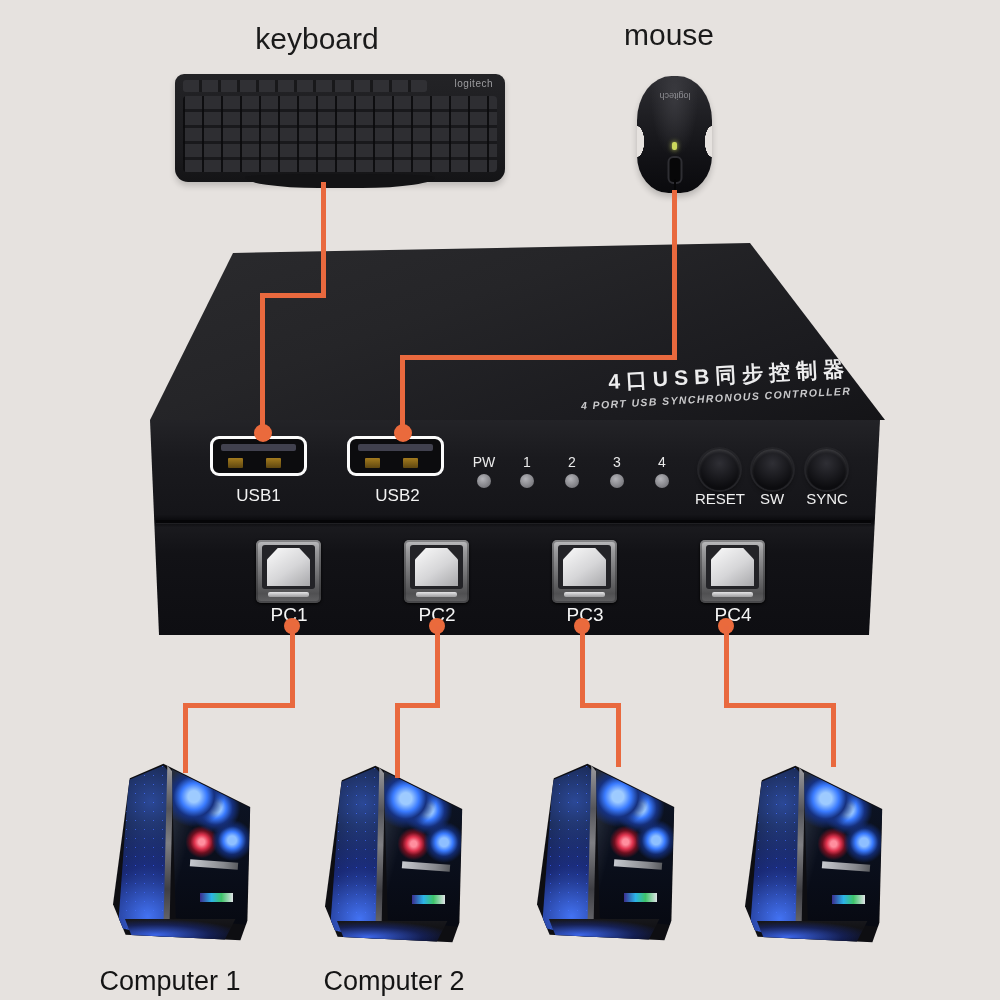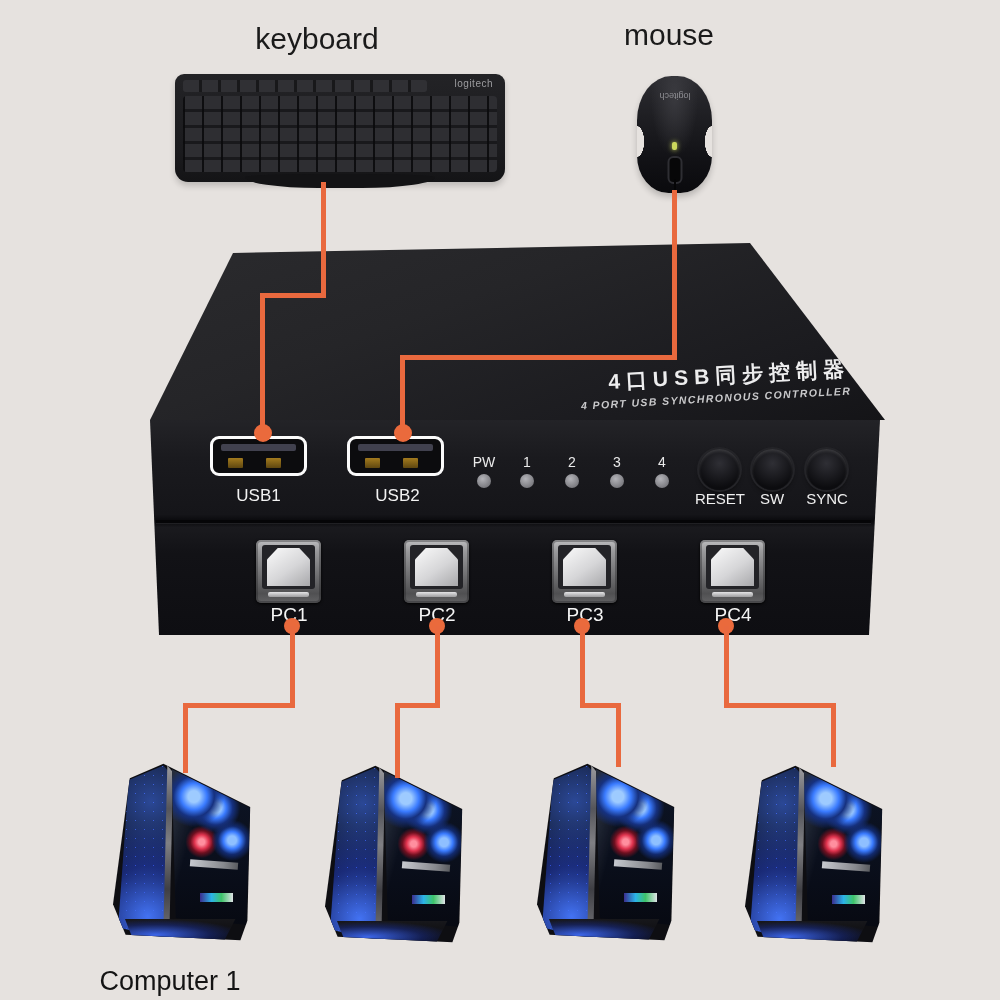--- a/index.html
+++ b/index.html
@@ -305,14 +305,15 @@
   <div class="tower t4">
     <div class="mesh"></div>
     <div class="trim"></div>
     <div class="glass"></div>
     <div class="gpu"></div>
     <div class="sticker"></div>
     <div class="tbase"></div>
   </div>
 
   <div class="comp-label cl1">Computer 1</div>
+  <div class="comp-label cl2">Computer 2</div>
 
 </div>
 
 </body></html>

